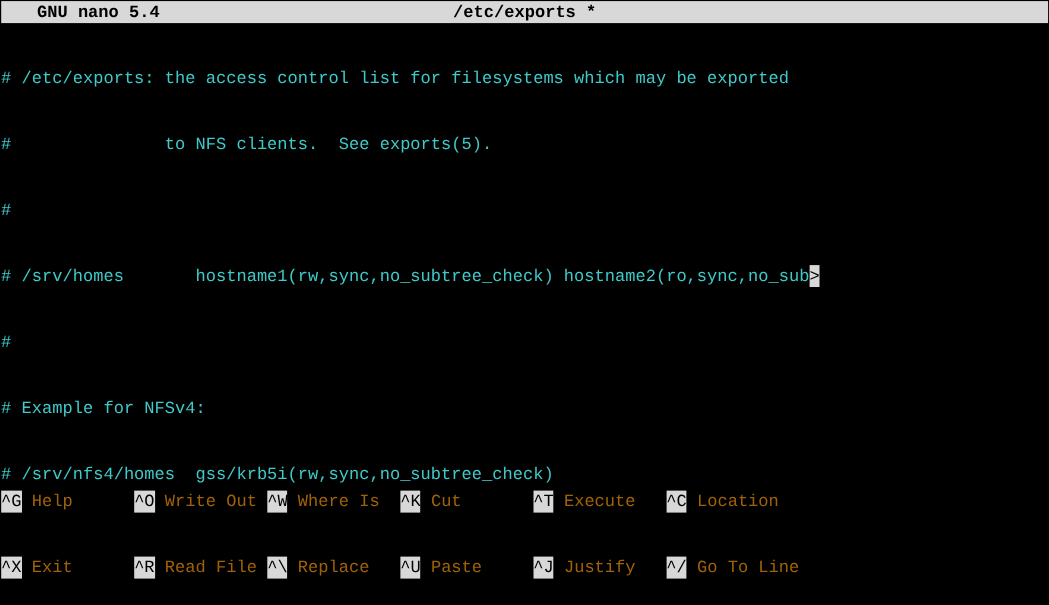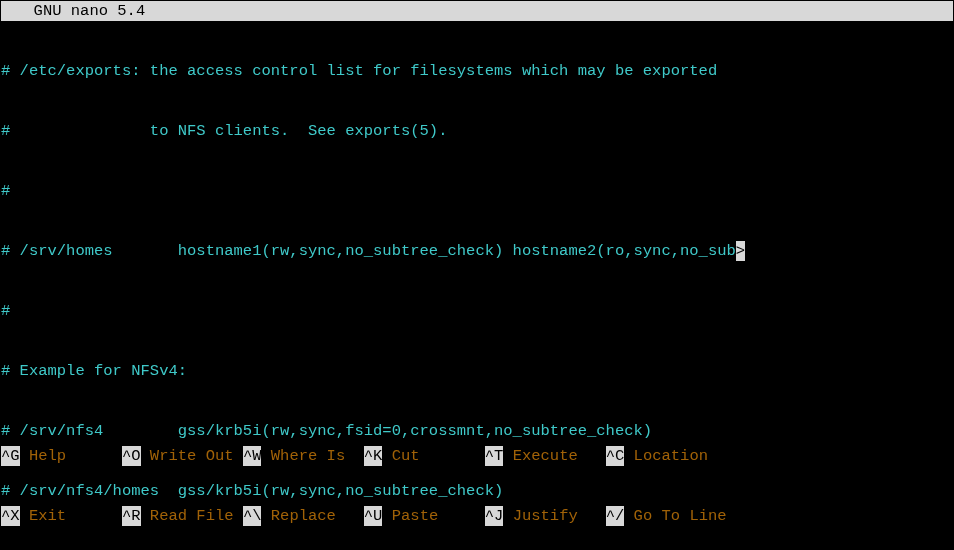--- a/index.html
+++ b/index.html
@@ -14,21 +14,21 @@
       overflow: hidden;
       position: relative;
       border: 1px solid #000;
     }
     .titlebar {
       background: #d8d8d8;
       color: #000;
       height: 20px;
       display: flex;
       white-space: pre;
-      font-weight: normal;
+      font-weight: bold;
       align-items: center;
     }
     .titlebar .app { padding-left: 14px; }
     .titlebar .file { position: absolute; left: 50%; transform: translateX(-50%); }
     .editor {
       padding: 0;
       white-space: pre;
     }
     .line { height: 20px; white-space: pre; overflow: hidden; }
     .comment { color: #3fc9c9; }
@@ -53,30 +53,30 @@
       color: #000;
       display: inline-block;
     }
     .mlabel { color: #a16207; }
   </style>
 </head>
 <body>
 
 <div class="titlebar">
   <span class="app">  GNU nano 5.4</span>
+  <span class="file">/etc/exports *</span>
 </div>
 
 <div class="editor">
   <div class="line comment"># /etc/exports: the access control list for filesystems which may be exported</div>
   <div class="line comment">#               to NFS clients.  See exports(5).</div>
   <div class="line comment">#</div>
   <div class="line"><span class="comment"># /srv/homes       hostname1(rw,sync,no_subtree_check) hostname2(ro,sync,no_sub</span><span class="overflow-marker">&gt;</span></div>
   <div class="line comment">#</div>
   <div class="line comment"># Example for NFSv4:</div>
-  <div class="line comment"># /srv/nfs4        gss/krb5i(rw,sync,fsid=0,crossmnt,no_subtree_check)</div>
   <div class="line comment"># /srv/nfs4/homes  gss/krb5i(rw,sync,no_subtree_check)</div>
   
   
   
 </div>
 
 <div class="menubar">
   <div class="menurow"><span class="kbd">^G</span><span class="mlabel"> Help      </span><span class="kbd">^O</span><span class="mlabel"> Write Out </span><span class="kbd">^W</span><span class="mlabel"> Where Is  </span><span class="kbd">^K</span><span class="mlabel"> Cut       </span><span class="kbd">^T</span><span class="mlabel"> Execute   </span><span class="kbd">^C</span><span class="mlabel"> Location  </span></div>
   <div class="menurow"><span class="kbd">^X</span><span class="mlabel"> Exit      </span><span class="kbd">^R</span><span class="mlabel"> Read File </span><span class="kbd">^\</span><span class="mlabel"> Replace   </span><span class="kbd">^U</span><span class="mlabel"> Paste     </span><span class="kbd">^J</span><span class="mlabel"> Justify   </span><span class="kbd">^/</span><span class="mlabel"> Go To Line</span></div>
 </div>

